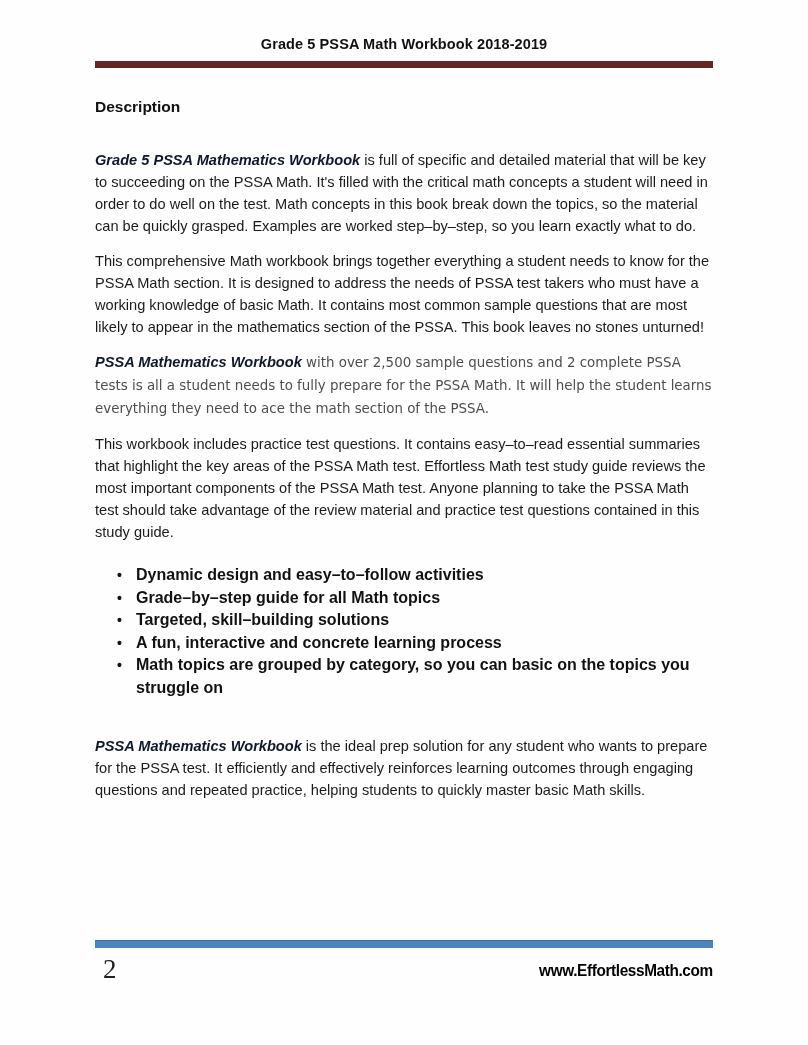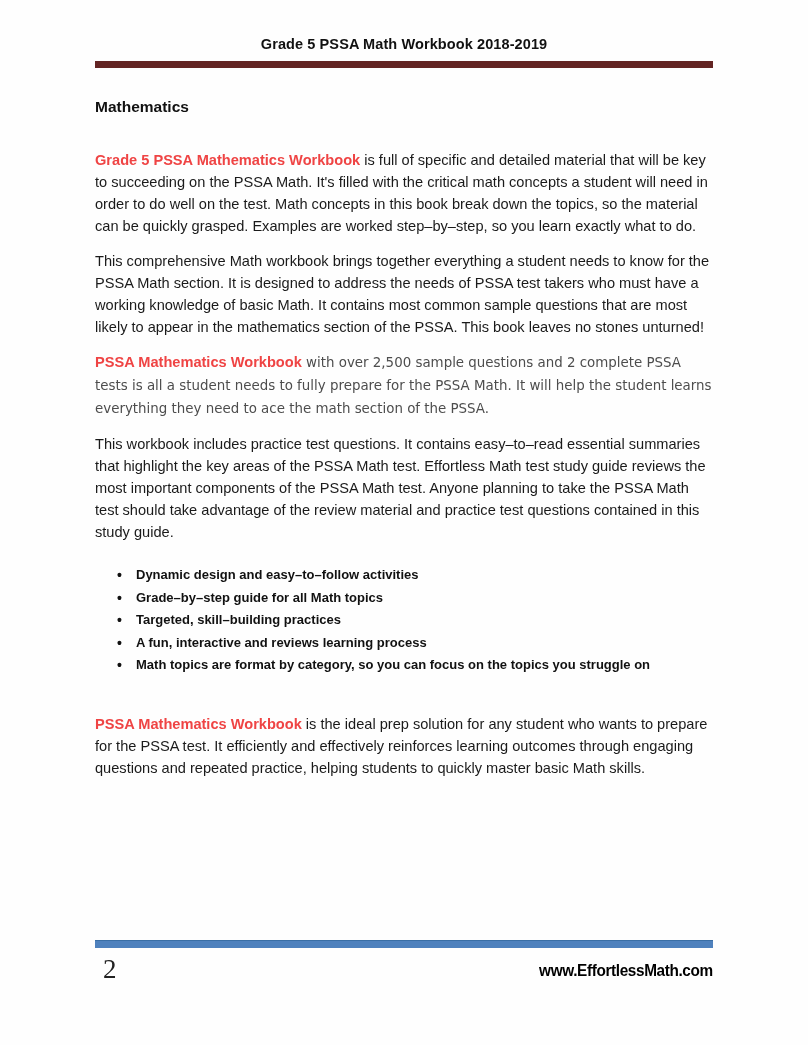--- a/index.html
+++ b/index.html
@@ -37,35 +37,36 @@
   }
   .body-copy { margin-top: 33px; }
   p.para {
     font-size: 14.6px;
     line-height: 22px;
     margin: 0 0 13px 0;
     text-align: left;
   }
   p.para .lead {
     font-weight: 700;
-    color: #ef4444;
+    font-style: italic;
+    color: #0f172a;
   }
   p.para.alt-font .body-run {
     font-family: "DejaVu Sans", sans-serif;
     font-size: 13.4px;
     color: var(--alt-text, #4d4d4d);
   }
   ul.features {
     list-style: none;
     margin: 21px 0 0 0;
     padding: 0 0 0 22px;
   }
   ul.features li {
     position: relative;
-    font-size: 13px;
+    font-size: 16px;
     font-weight: 600;
     line-height: 22.5px;
     padding-left: 19px;
     color: #111111;
   }
   ul.features li::before {
     content: "•";
     position: absolute;
     left: 0;
     top: 0;
@@ -112,39 +113,39 @@
 </style>
 </head>
 <body>
 
 <div class="page">
   <div class="content">
 
     <div class="header-title">Grade 5 PSSA Math Workbook 2018-2019</div>
     <div class="header-rule"></div>
 
-    <h2 class="section-heading">Mathematics</h2>
+    <h2 class="section-heading">Description</h2>
 
     <div class="body-copy">
 
       <p class="para"><span class="lead">Grade 5 PSSA Mathematics Workbook</span><span class="body-run"> is full of specific and detailed material that will be key to succeeding on the PSSA Math. It's filled with the critical math concepts a student will need in order to do well on the test. Math concepts in this book break down the topics, so the material can be quickly grasped. Examples are worked step–by–step, so you learn exactly what to do.</span></p>
 
       <p class="para"><span class="body-run">This comprehensive Math workbook brings together everything a student needs to know for the PSSA Math section. It is designed to address the needs of PSSA test takers who must have a working knowledge of basic Math. It contains most common sample questions that are most likely to appear in the mathematics section of the PSSA. This book leaves no stones unturned!</span></p>
 
       <p class="para alt-font"><span class="lead">PSSA Mathematics Workbook</span><span class="body-run"> with over 2,500 sample questions and 2 complete PSSA tests is all a student needs to fully prepare for the PSSA Math. It will help the student learns everything they need to ace the math section of the PSSA.</span></p>
 
       <p class="para"><span class="body-run">This workbook includes practice test questions. It contains easy–to–read essential summaries that highlight the key areas of the PSSA Math test. Effortless Math test study guide reviews the most important components of the PSSA Math test. Anyone planning to take the PSSA Math test should take advantage of the review material and practice test questions contained in this study guide.</span></p>
 
 
       <ul class="features">
         <li>Dynamic design and easy–to–follow activities</li>
         <li>Grade–by–step guide for all Math topics</li>
-        <li>Targeted, skill–building practices</li>
-        <li>A fun, interactive and reviews learning process</li>
-        <li>Math topics are format by category, so you can focus on the topics you struggle on</li>
+        <li>Targeted, skill–building solutions</li>
+        <li>A fun, interactive and concrete learning process</li>
+        <li>Math topics are grouped by category, so you can basic on the topics you struggle on</li>
       </ul>
 
       <p class="para closing"><span class="lead">PSSA Mathematics Workbook</span><span class="body-run"> is the ideal prep solution for any student who wants to prepare for the PSSA test. It efficiently and effectively reinforces learning outcomes through engaging questions and repeated practice, helping students to quickly master basic Math skills.</span></p>
 
     </div>
   </div>
 
   <div class="footer">
     <div class="footer-rule"></div>
     <div class="footer-row">

